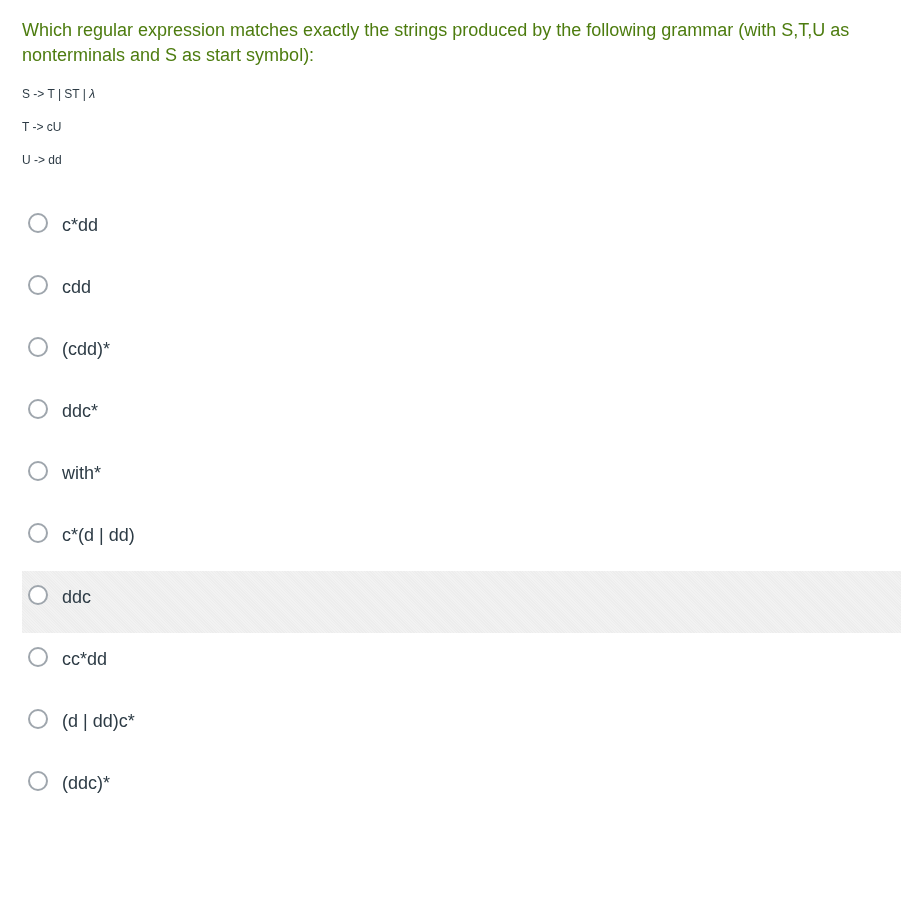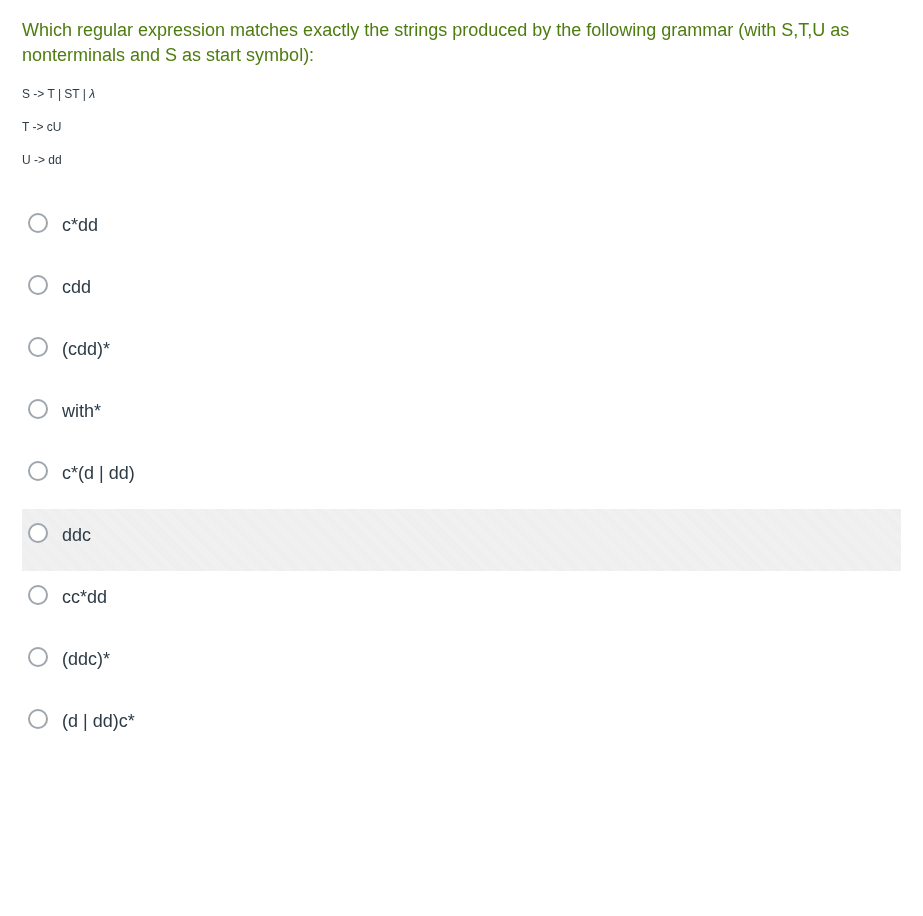--- a/index.html
+++ b/index.html
@@ -86,35 +86,39 @@
   <div class="option">
     <span class="radio"></span>
     <span class="label">cdd</span>
   </div>
   <div class="option">
     <span class="radio"></span>
     <span class="label">(cdd)*</span>
   </div>
   <div class="option">
     <span class="radio"></span>
+    <span class="label">ddc*</span>
+  </div>
+  <div class="option">
+    <span class="radio"></span>
     <span class="label">with*</span>
   </div>
   <div class="option">
     <span class="radio"></span>
     <span class="label">c*(d | dd)</span>
   </div>
   <div class="option highlight">
     <span class="radio"></span>
     <span class="label">ddc</span>
   </div>
   <div class="option">
     <span class="radio"></span>
     <span class="label">cc*dd</span>
   </div>
   <div class="option">
     <span class="radio"></span>
-    <span class="label">(ddc)*</span>
+    <span class="label">(d | dd)c*</span>
   </div>
   <div class="option">
     <span class="radio"></span>
-    <span class="label">(d | dd)c*</span>
+    <span class="label">(ddc)*</span>
   </div>
 </div>
 
 </body></html>

